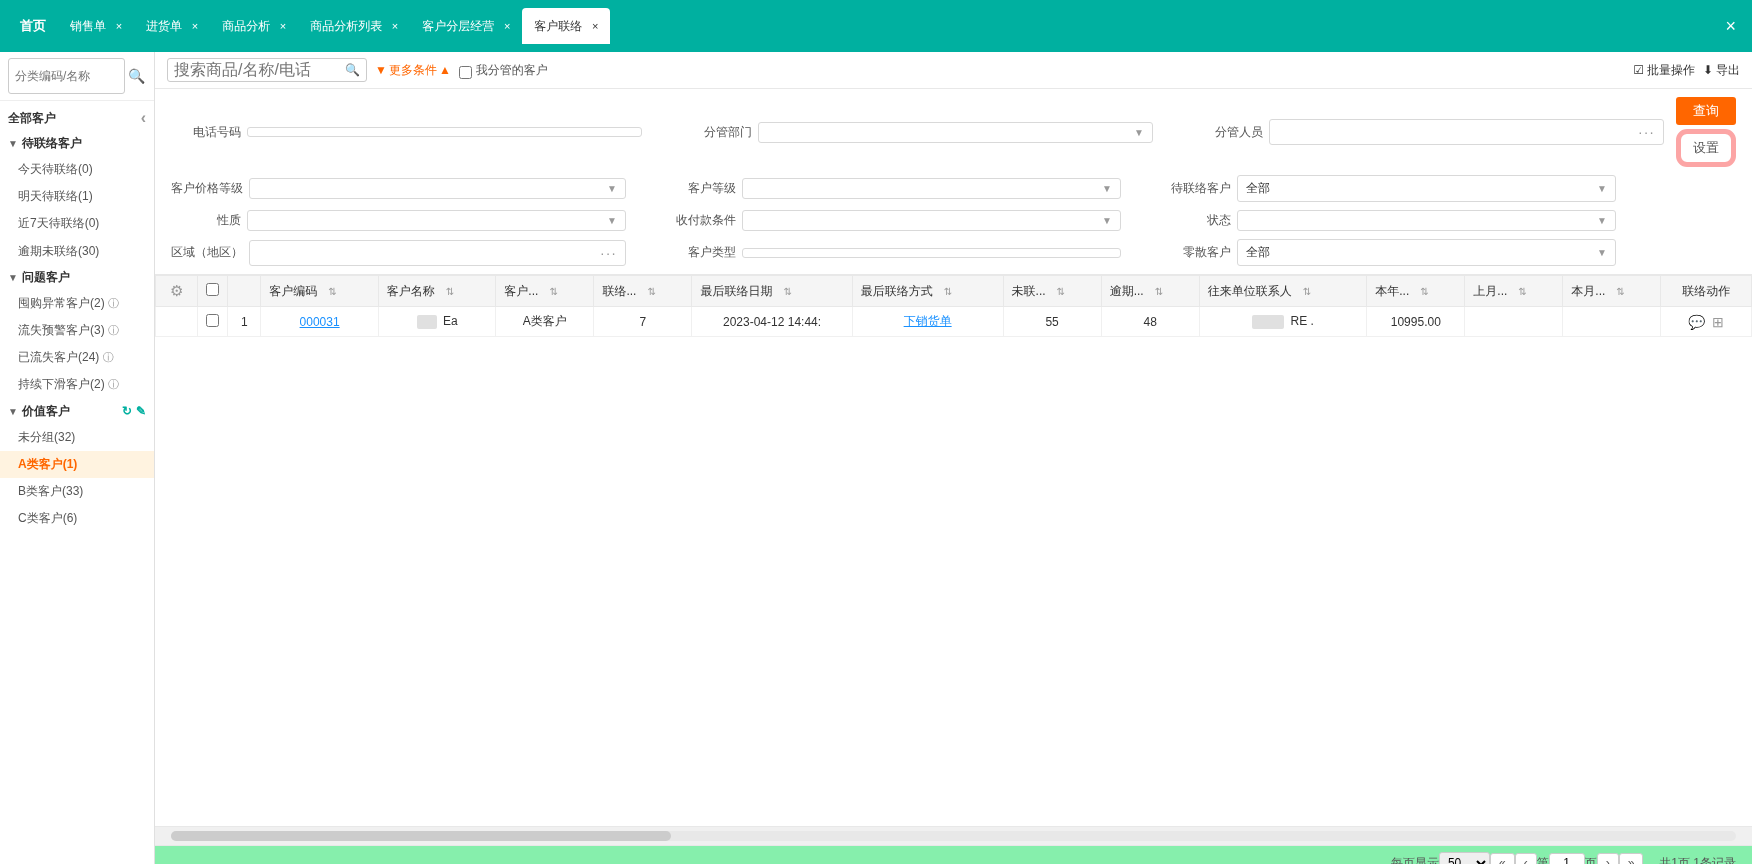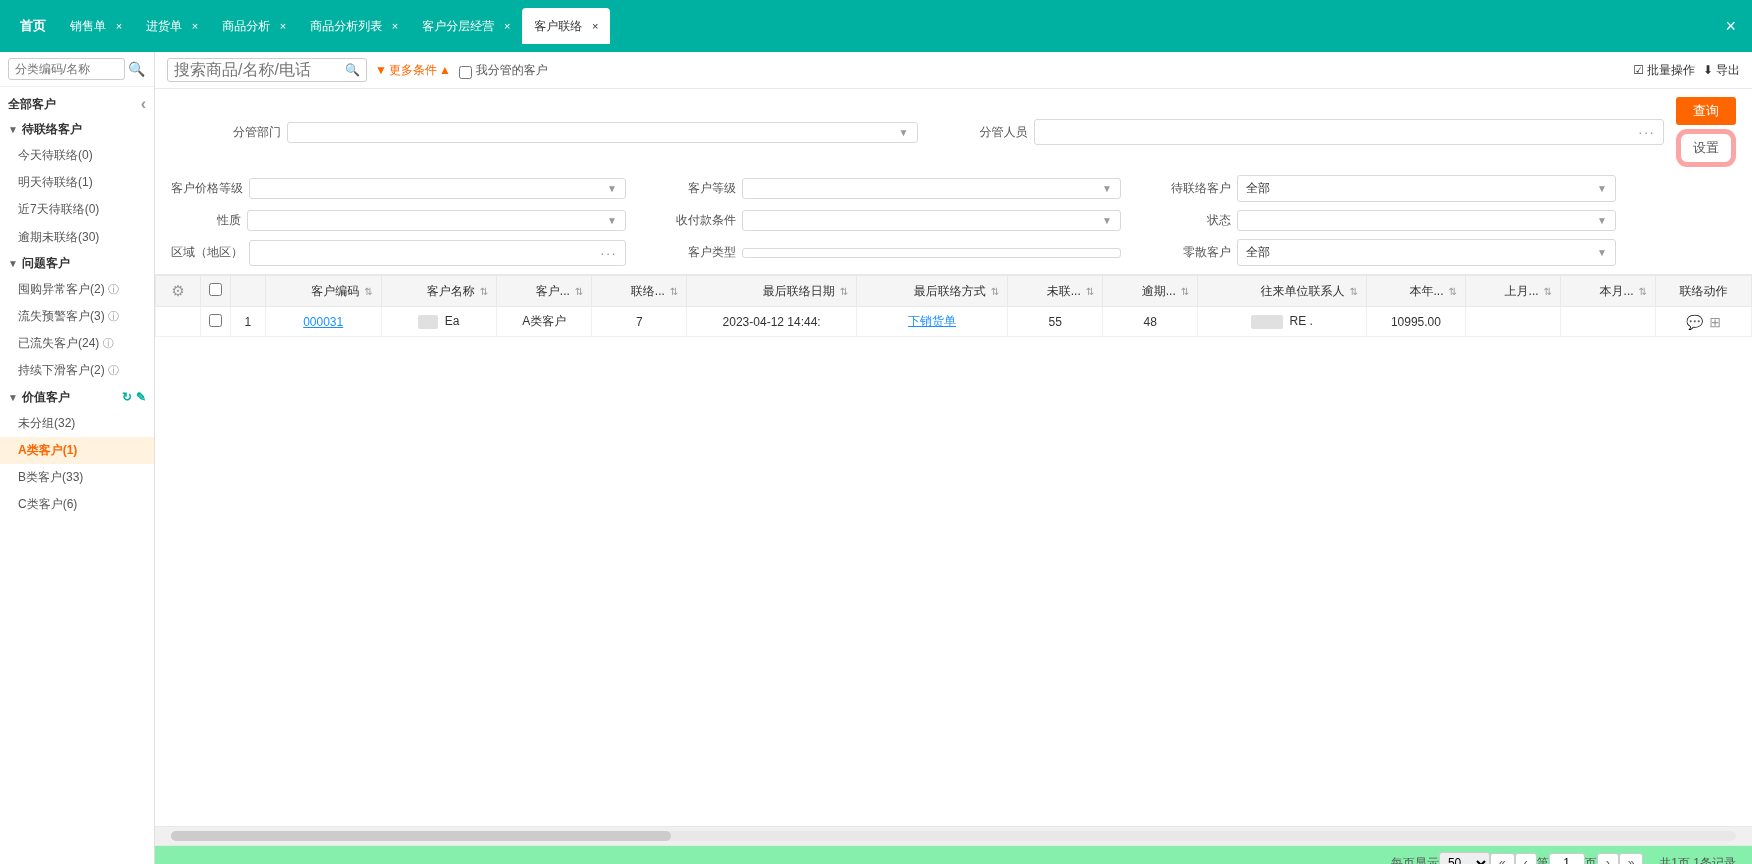--- a/index.html
+++ b/index.html
@@ -27,21 +27,21 @@
     
     .sidebar {
       width: 155px; background: #fff; border-right: 1px solid #e0e0e0;
       display: flex; flex-direction: column; overflow-y: auto;
     }
     .sidebar-search {
       display: flex; align-items: center; padding: 6px 8px;
       border-bottom: 1px solid #eee;
     }
     .sidebar-search input {
-      border: 1px solid #ccc; border-radius: 3px; padding: 3px 6px;
+      border: 1px solid #ccc; border-radius: 3px; padding: 10px 6px;
       width: 100%; font-size: 12px; color: #999;
     }
     .sidebar-search .search-icon { margin-left: 4px; color: #00b0a0; cursor: pointer; font-size: 14px; }
 
     .sidebar-header {
       display: flex; align-items: center; justify-content: space-between;
       padding: 8px 8px 4px; font-weight: bold; font-size: 13px; color: #333;
     }
     .sidebar-header .collapse-btn { cursor: pointer; color: #999; font-size: 16px; }
 
@@ -114,21 +114,21 @@
       flex: 1; overflow: auto; background: #fff; margin: 0;
     }
     table {
       width: 100%; border-collapse: collapse; font-size: 12px;
     }
     thead tr { background: #f5f5f5; }
     thead th {
       border: 1px solid #e8e8e8; padding: 6px 8px; white-space: nowrap;
       color: #333; font-weight: normal; position: relative; text-align: center;
     }
-    thead th .th-inner { display: flex; align-items: center; justify-content: flex-end; gap: 5px; }
+    thead th .th-inner { display: flex; align-items: center; justify-content: flex-start; gap: 11px; }
     thead th .sort-icon { color: #999; font-size: 10px; cursor: pointer; }
     tbody tr { background: #fff; }
     tbody tr:nth-child(even) { background: #fafafa; }
     tbody td {
       border: 1px solid #f0f0f0; padding: 6px 8px; white-space: nowrap;
       color: #333; text-align: center;
     }
     tbody td.link { color: #1890ff; cursor: pointer; text-decoration: underline; }
     .gear-cell { color: #999; cursor: pointer; font-size: 15px; }
 
@@ -270,20 +270,26 @@
           <div class="export-btn">
             <span>⬇</span>
             <span>导出</span>
           </div>
         </div>
       </div>
 
       <div class="adv-filter">
 
         <div class="adv-filter-row">
+          <div class="filter-field">
+            <label>电话号码</label>
+            <div class="field-input">
+              <span></span>
+            </div>
+          </div>
           <div style="width:40px;"></div>
           <div class="filter-field">
             <label>分管部门</label>
             <div class="field-input">
               <span></span>
               <span class="chevron">▼</span>
             </div>
           </div>
           <div style="width:40px;"></div>
           <div class="filter-field">

